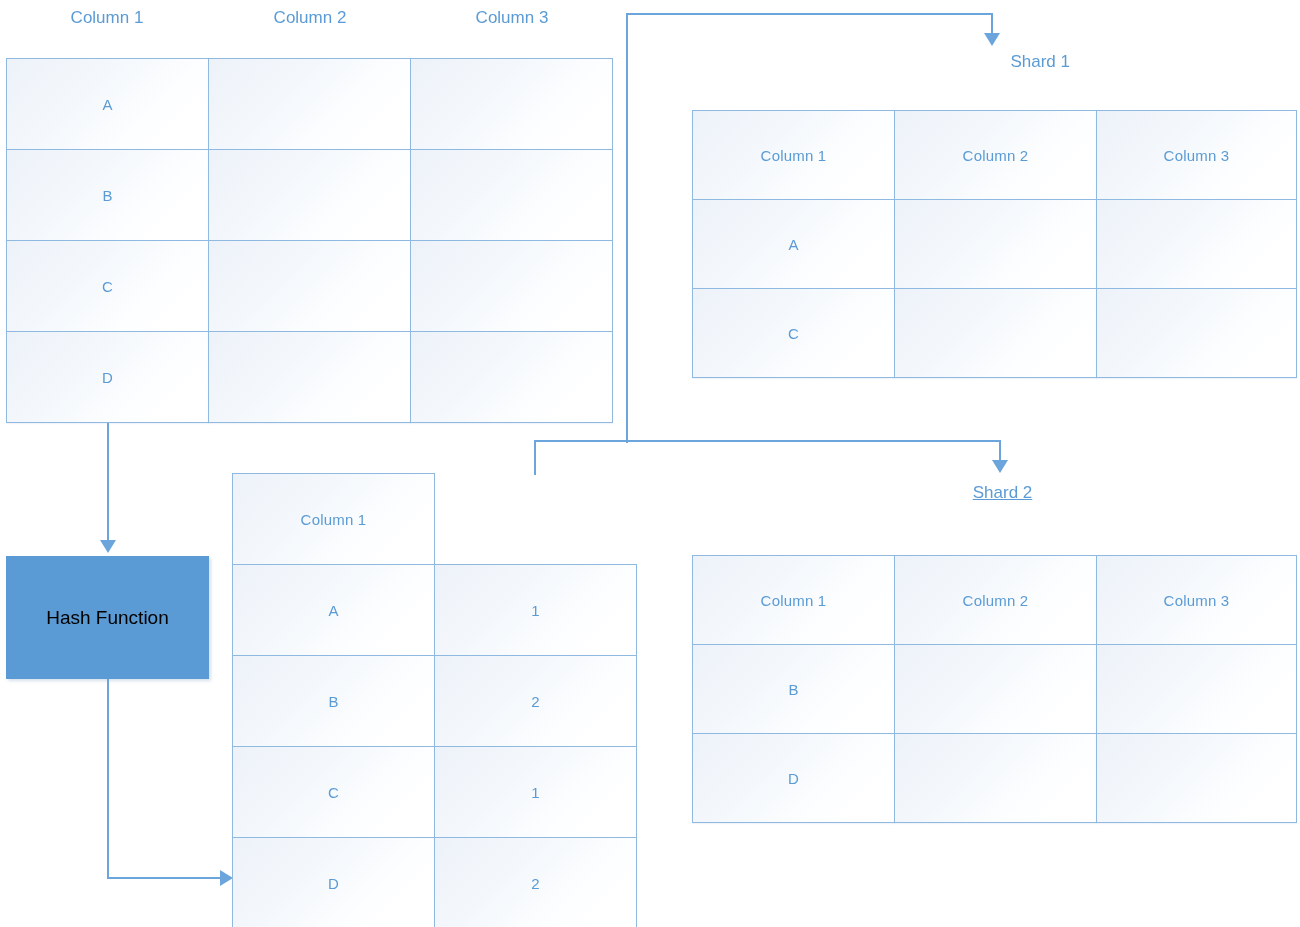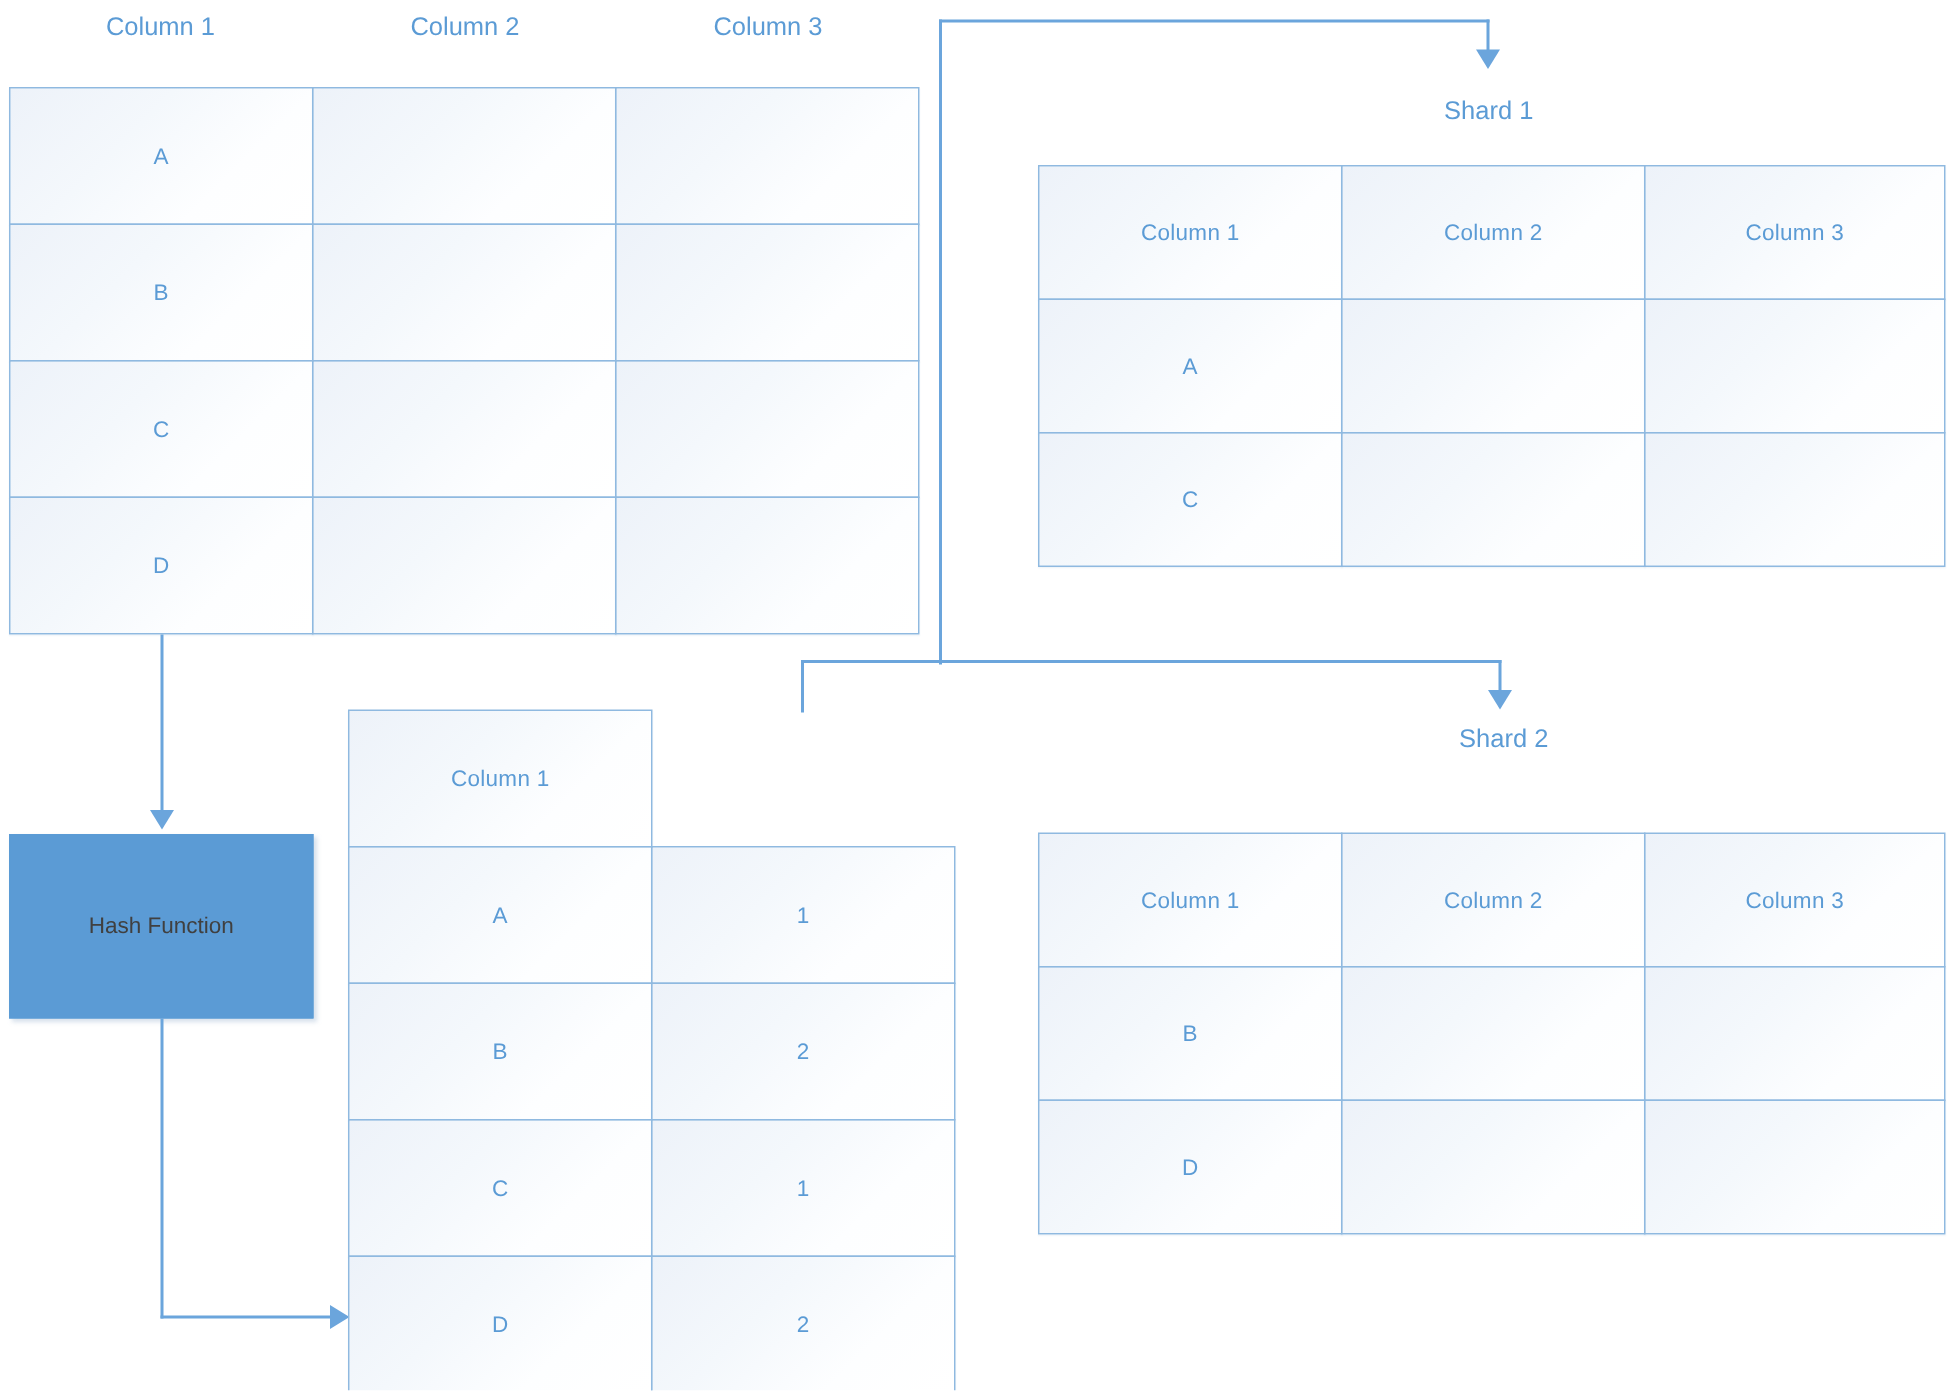--- a/index.html
+++ b/index.html
@@ -48,22 +48,22 @@
 
   
   .proc-box {
     position: absolute;
     box-sizing: border-box;
     background: #5B9BD5;
     border: 1px solid #5B9BD5;
     display: flex;
     align-items: center;
     justify-content: center;
-    color: #404040;
-    font-size: 15px;
+    color: #000000;
+    font-size: 19px;
     box-shadow: 2px 2px 3px rgba(140,170,200,0.35);
   }
 
   
   .ln {
     position: absolute;
     background: #6BA5DC;
   }
   .ln.h { height: 2px; }
   .ln.v { width: 2px; }
@@ -107,21 +107,21 @@
 
   <div class="cell" style="left:6px;   top:331px; width:203px; height:92px;">D</div>
   <div class="cell blank" style="left:208px; top:331px; width:203px; height:92px;"></div>
   <div class="cell blank" style="left:410px; top:331px; width:203px; height:92px;"></div>
 
   <div class="ln v" style="left:626px; top:13px; height:430px;"></div>
   <div class="ln h" style="left:626px; top:13px; width:367px;"></div>
   <div class="ln v" style="left:991px; top:13px; height:22px;"></div>
   <div class="arrow down" style="left:984px; top:33px;"></div>
 
-  <div class="label shard" style="left:915px; top:64px; width:155px;">Shard 1</div>
+  <div class="label shard" style="left:915px; top:52px; width:155px;text-align:right;">Shard 1</div>
 
   <div class="cell" style="left:692px;  top:110px; width:203px; height:90px;">Column 1</div>
   <div class="cell" style="left:894px;  top:110px; width:203px; height:90px;">Column 2</div>
   <div class="cell" style="left:1096px; top:110px; width:201px; height:90px;">Column 3</div>
 
   <div class="cell" style="left:692px;  top:199px; width:203px; height:90px;">A</div>
   <div class="cell blank" style="left:894px;  top:199px; width:203px; height:90px;"></div>
   <div class="cell blank" style="left:1096px; top:199px; width:201px; height:90px;"></div>
 
   <div class="cell" style="left:692px;  top:288px; width:203px; height:90px;">C</div>
@@ -149,21 +149,21 @@
 
   <div class="cell" style="left:232px; top:655px; width:203px; height:92px;">B</div>
   <div class="cell" style="left:434px; top:655px; width:203px; height:92px;">2</div>
 
   <div class="cell" style="left:232px; top:746px; width:203px; height:92px;">C</div>
   <div class="cell" style="left:434px; top:746px; width:203px; height:92px;">1</div>
 
   <div class="cell" style="left:232px; top:837px; width:203px; height:92px;">D</div>
   <div class="cell" style="left:434px; top:837px; width:203px; height:92px;">2</div>
 
-  <div class="label shard" style="left:925px; top:483px; width:155px;">Shard 2</div>
+  <div class="label shard" style="left:925px; top:483px; width:155px;text-decoration:underline;">Shard 2</div>
 
   <div class="cell" style="left:692px;  top:555px; width:203px; height:90px;">Column 1</div>
   <div class="cell" style="left:894px;  top:555px; width:203px; height:90px;">Column 2</div>
   <div class="cell" style="left:1096px; top:555px; width:201px; height:90px;">Column 3</div>
 
   <div class="cell" style="left:692px;  top:644px; width:203px; height:90px;">B</div>
   <div class="cell blank" style="left:894px;  top:644px; width:203px; height:90px;"></div>
   <div class="cell blank" style="left:1096px; top:644px; width:201px; height:90px;"></div>
 
   <div class="cell" style="left:692px;  top:733px; width:203px; height:90px;">D</div>

